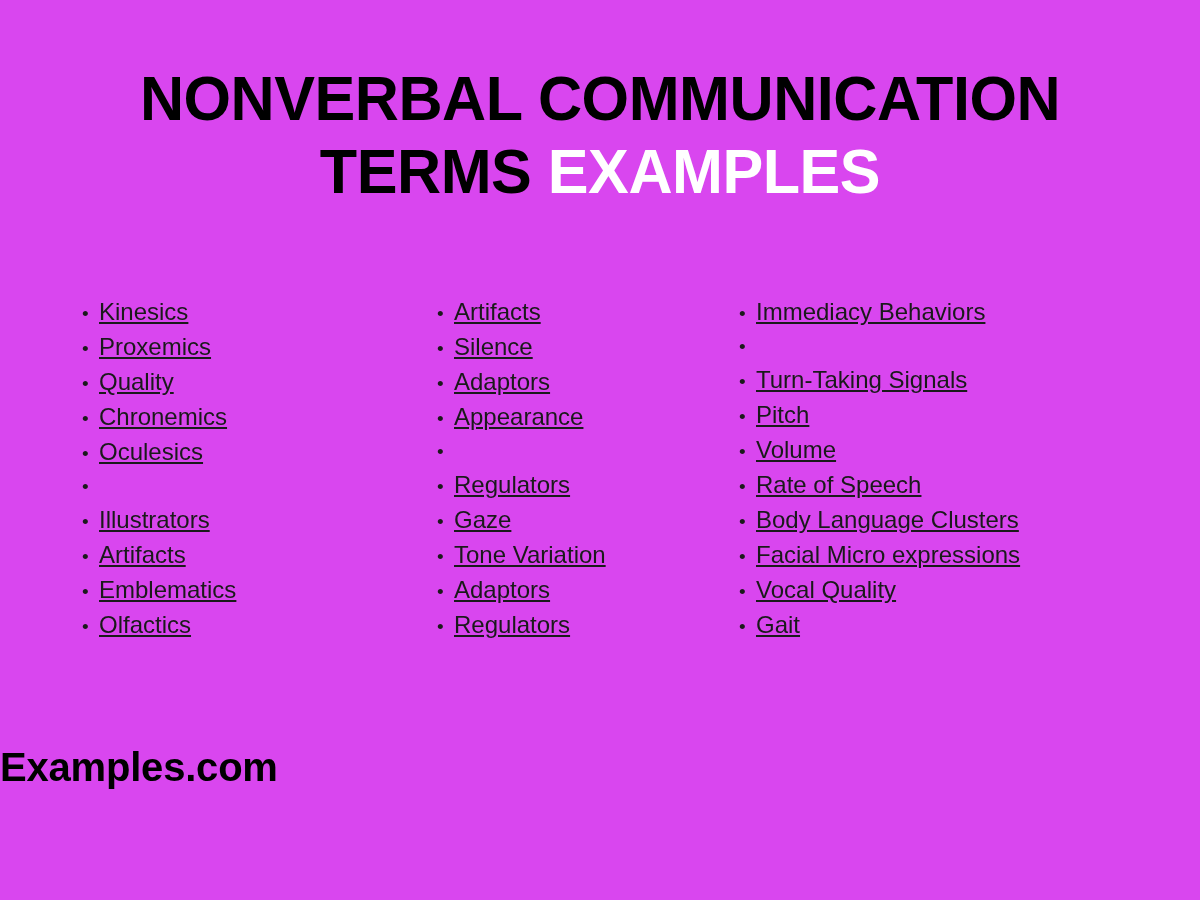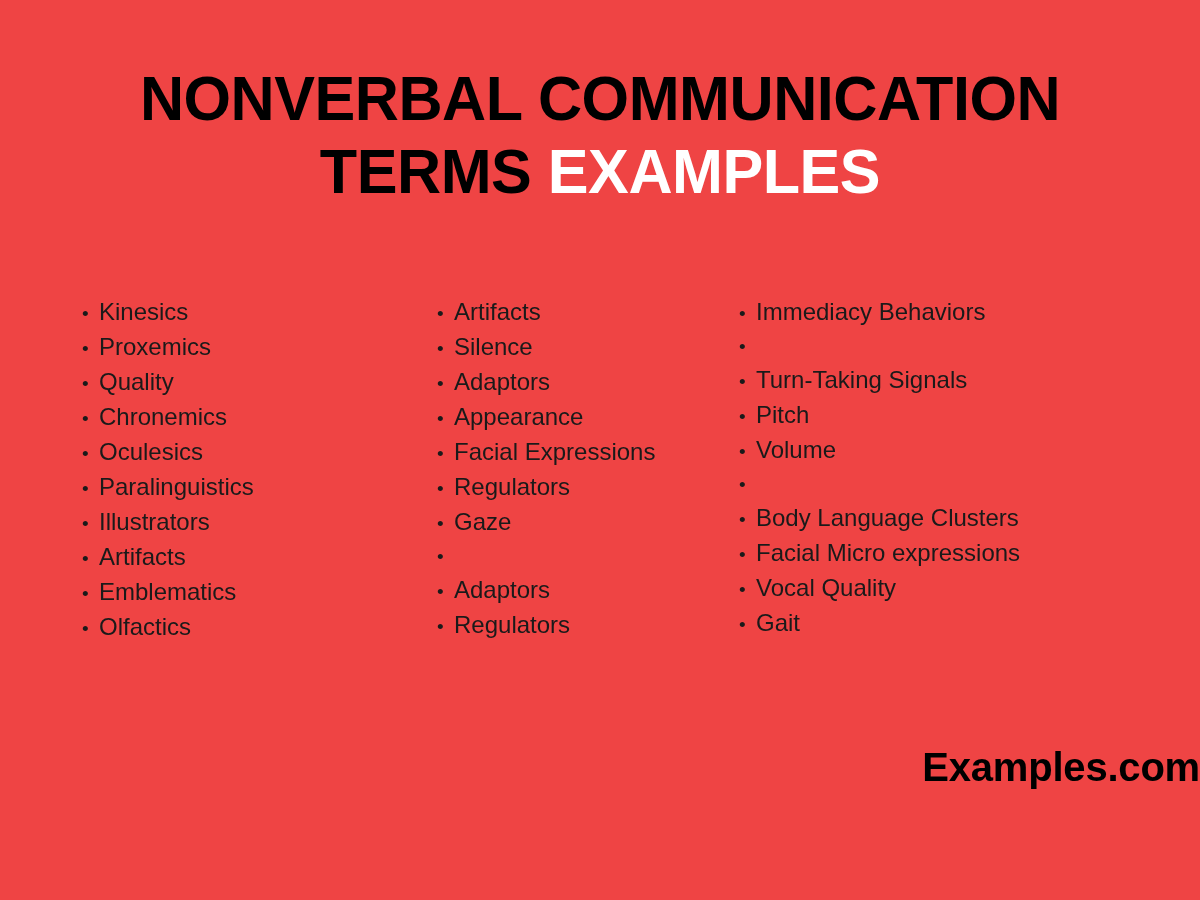--- a/index.html
+++ b/index.html
@@ -12,21 +12,21 @@
 
   body {
     background: #FBBE5B;
     font-family: "Liberation Sans", sans-serif;
     position: relative;
   }
 
   .poster {
     width: 1200px;
     height: 900px;
-    background: #ef4444;
+    background: #d946ef;
     position: relative;
     display: flex;
     flex-direction: column;
     align-items: center;
   }
 
   
   .title-block {
     width: 1060px;
     margin-top: 62px;
@@ -89,29 +89,30 @@
     display: inline-block;
     width: 17px;
     flex: 0 0 17px;
     font-size: 19px;
     line-height: 33px;
     color: #1a1a1a;
   }
 
   .item-label {
     display: inline-block;
+    text-decoration: underline;
   }
 
   
   .footer {
     position: absolute;
     top: 744px;
     left: 0;
     width: 1200px;
-    text-align: right;
+    text-align: left;
   }
 
   .footer-text {
     font-family: "Liberation Sans", sans-serif;
     font-weight: 700;
     font-size: 40px;
     line-height: 46px;
     color: #000000;
     letter-spacing: -0.2px;
   }
@@ -147,21 +148,20 @@
         <li class="list-item">
             <span class="bullet">•</span>
             <span class="item-label">Chronemics</span>
           </li>
         <li class="list-item">
             <span class="bullet">•</span>
             <span class="item-label">Oculesics</span>
           </li>
         <li class="list-item">
             <span class="bullet">•</span>
-            <span class="item-label">Paralinguistics</span>
           </li>
         <li class="list-item">
             <span class="bullet">•</span>
             <span class="item-label">Illustrators</span>
           </li>
         <li class="list-item">
             <span class="bullet">•</span>
             <span class="item-label">Artifacts</span>
           </li>
         <li class="list-item">
@@ -188,32 +188,32 @@
         <li class="list-item">
             <span class="bullet">•</span>
             <span class="item-label">Adaptors</span>
           </li>
         <li class="list-item">
             <span class="bullet">•</span>
             <span class="item-label">Appearance</span>
           </li>
         <li class="list-item">
             <span class="bullet">•</span>
-            <span class="item-label">Facial Expressions</span>
           </li>
         <li class="list-item">
             <span class="bullet">•</span>
             <span class="item-label">Regulators</span>
           </li>
         <li class="list-item">
             <span class="bullet">•</span>
             <span class="item-label">Gaze</span>
           </li>
         <li class="list-item">
             <span class="bullet">•</span>
+            <span class="item-label">Tone Variation</span>
           </li>
         <li class="list-item">
             <span class="bullet">•</span>
             <span class="item-label">Adaptors</span>
           </li>
         <li class="list-item">
             <span class="bullet">•</span>
             <span class="item-label">Regulators</span>
           </li>
       </ul>
@@ -235,20 +235,21 @@
         <li class="list-item">
             <span class="bullet">•</span>
             <span class="item-label">Pitch</span>
           </li>
         <li class="list-item">
             <span class="bullet">•</span>
             <span class="item-label">Volume</span>
           </li>
         <li class="list-item">
             <span class="bullet">•</span>
+            <span class="item-label">Rate of Speech</span>
           </li>
         <li class="list-item">
             <span class="bullet">•</span>
             <span class="item-label">Body Language Clusters</span>
           </li>
         <li class="list-item">
             <span class="bullet">•</span>
             <span class="item-label">Facial Micro expressions</span>
           </li>
         <li class="list-item">

